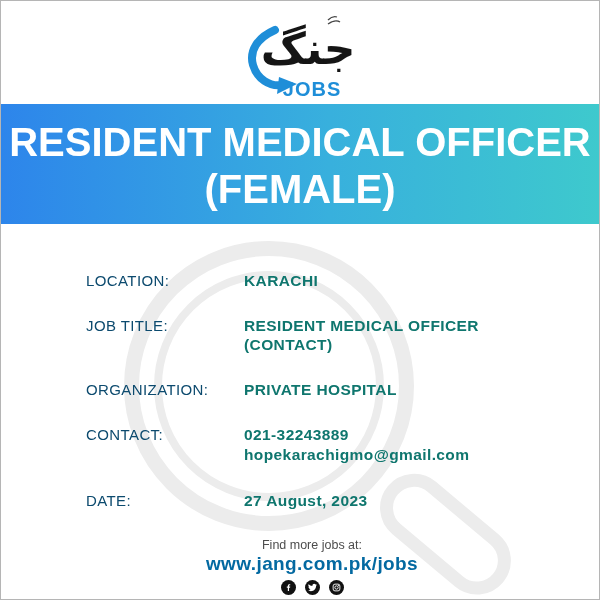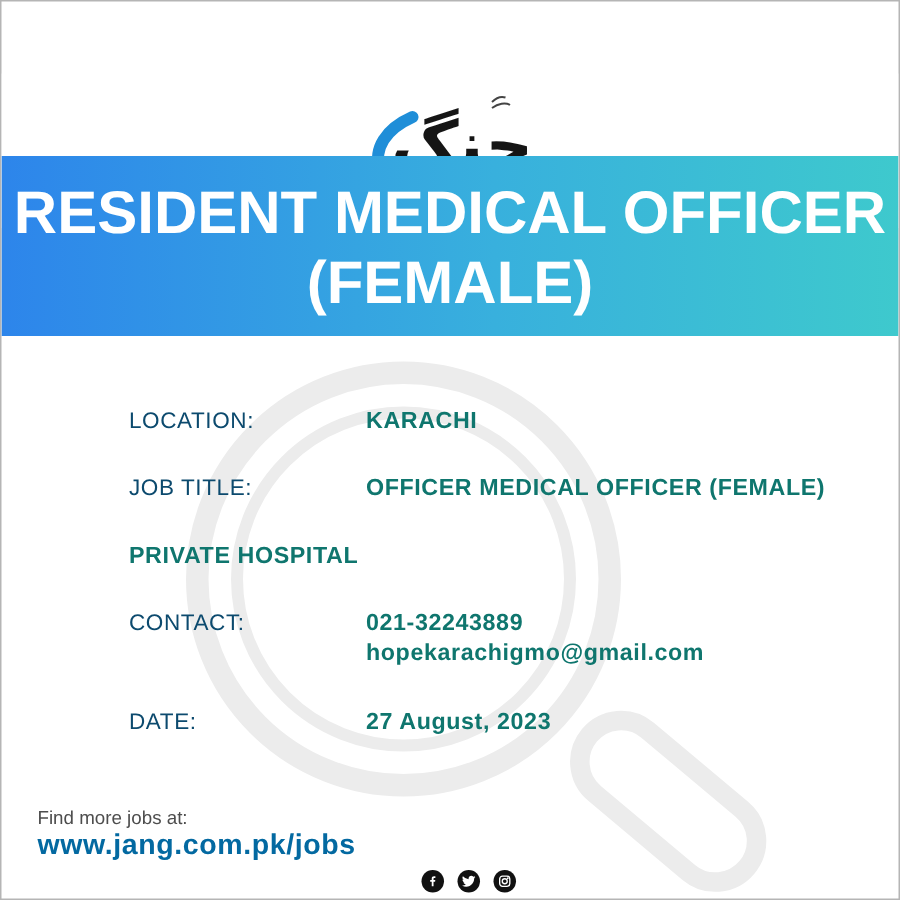--- a/index.html
+++ b/index.html
@@ -2,21 +2,21 @@
 <html><head>
 <meta charset="utf-8">
 <style>
   html,body{margin:0;padding:0;background:#fff;}
   .page{
     position:relative;width:598px;height:598px;border:1px solid #b5b5b5;
     background:#fff;overflow:hidden;
     font-family:"Liberation Sans",sans-serif;
   }
   
-  .header{position:absolute;top:0;left:0;right:0;height:103px;background:#fff;margin-top:48px;}
+  .header{position:absolute;top:0;left:0;right:0;height:103px;background:#fff;}
   .logo{position:absolute;left:50%;top:6px;transform:translateX(-50%);}
   
   .banner{
     position:absolute;top:103px;left:0;right:0;height:120px;
     background:linear-gradient(90deg,#2d85eb 0%,#38b0dd 55%,#3ec9cd 100%);
     display:flex;flex-direction:column;justify-content:center;align-items:center;
     text-align:center;color:#fff;font-weight:bold;font-size:40px;line-height:47px;
     padding-top:4px;box-sizing:border-box;
   }
   
@@ -30,21 +30,21 @@
     transform:rotate(40deg);transform-origin:0 50%;}
   
   .fields{position:absolute;top:270px;left:85px;right:30px;z-index:1;}
   .row{display:flex;margin-bottom:26px;}
   .row .label{width:158px;flex:0 0 158px;color:#0c4a6e;font-size:15px;
     letter-spacing:.4px;line-height:19px;}
   .row .value{font-weight:bold;color:#0f766e;font-size:15.5px;
     letter-spacing:.4px;line-height:19px;}
   .row .v2{display:block;line-height:21px;text-align:center;}
   
-  .footer{position:absolute;left:0;right:0;bottom:4px;text-align:left;z-index:1;padding-left:24px;}
+  .footer{position:absolute;left:0;right:0;bottom:4px;text-align:center;z-index:1;padding-left:24px;}
   .find-more{font-size:12.5px;color:#4d4d4d;line-height:15px;}
   .site-url{font-size:19px;font-weight:bold;color:#0369a1;letter-spacing:.4px;line-height:22px;}
   .socials{margin-top:5px;display:flex;justify-content:center;gap:9px;}
   .soc{width:15px;height:15px;border-radius:50%;background:#111;
     display:inline-flex;align-items:center;justify-content:center;cursor:pointer;}
   .soc svg{width:9px;height:9px;display:block;}
 </style>
 </head>
 <body>
 
@@ -73,23 +73,24 @@
     <div>(FEMALE)</div>
   </div>
 
   <div class="fields">
     <div class="row">
       <div class="label">LOCATION:</div>
       <div class="value">KARACHI</div>
     </div>
     <div class="row">
       <div class="label">JOB TITLE:</div>
-      <div class="value">OFFICER MEDICAL OFFICER (FEMALE)</div>
+      <div class="value">RESIDENT MEDICAL OFFICER (CONTACT)</div>
     </div>
     <div class="row">
+      <div class="label">ORGANIZATION:</div>
       <div class="value">PRIVATE HOSPITAL</div>
     </div>
     <div class="row">
       <div class="label">CONTACT:</div>
       <div class="value">
         <span>021-32243889</span>
         <span class="v2">hopekarachigmo@gmail.com</span>
       </div>
     </div>
     <div class="row">

